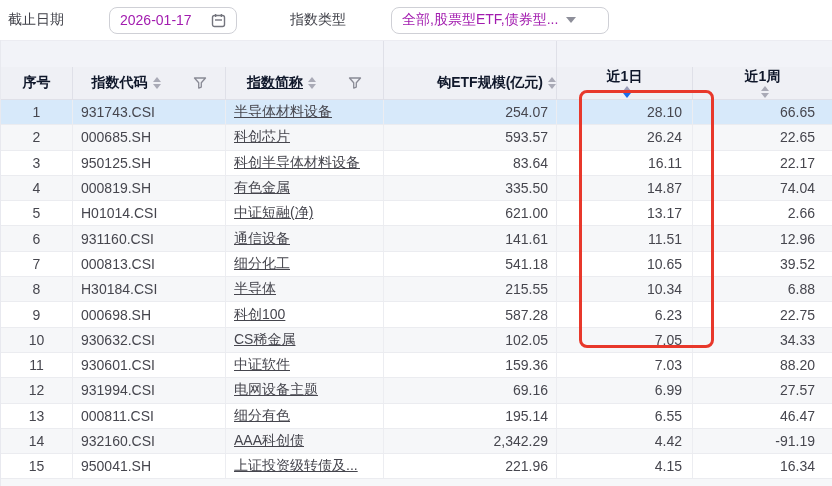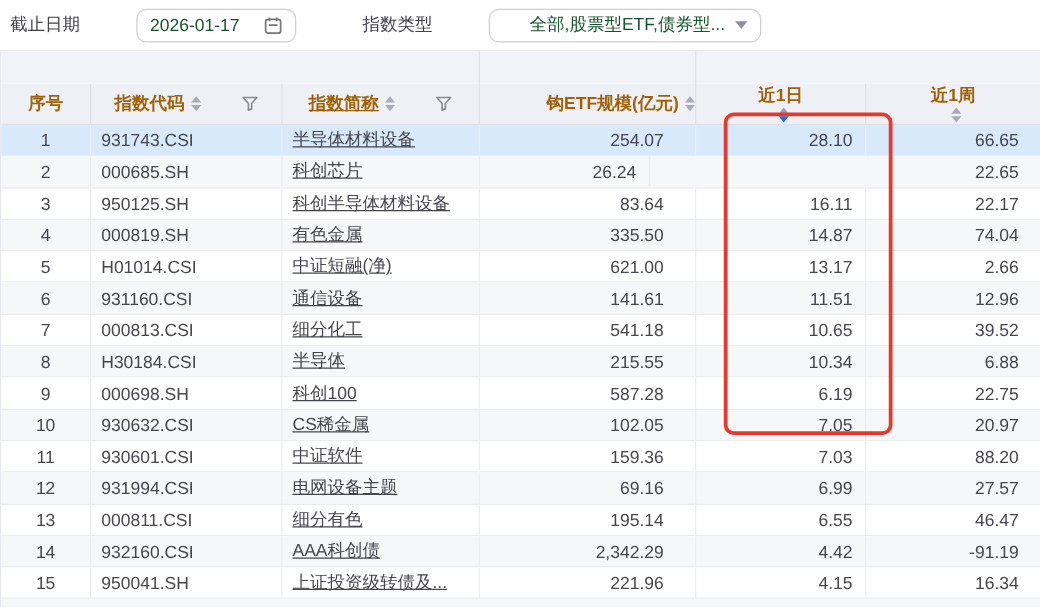--- a/index.html
+++ b/index.html
@@ -7,48 +7,48 @@
   body {
     font-family:"Liberation Sans","DejaVu Sans",sans-serif;
     font-size:14px; color:#46464e; background:#fff; position:relative;
   }
 
   
   .toolbar { height:40px; display:flex; align-items:center; padding-left:8px; background:#fff;gap:35px; }
   .tb-label { color:#41424a; margin-right:10px; white-space:nowrap; }
   .picker {
     height:27px; display:flex; align-items:center; border:1px solid #cfd0d6;
-    border-radius:8px; background:#fff; padding:0 10px; color:#14532d; cursor:pointer;
+    border-radius:8px; background:#fff; padding:0 10px; color:#a21caf; cursor:pointer;
   }
   .date-picker { width:128px; justify-content:space-between; margin-right:18px; }
-  .type-select { width:218px; justify-content:flex-end; }
+  .type-select { width:218px; justify-content:flex-start; }
   .dd-arrow { width:0; height:0; border-left:5px solid transparent; border-right:5px solid transparent; border-top:6px solid #8e8f9a; margin-left:8px; }
 
   
   .table-wrap { position:relative; border-left:1px solid #e8e9ef; }
   .group-strip { height:27px; background:#f2f3f8; border-top:1px solid #ececf2; position:relative; }
   .strip-line { position:absolute; top:0; bottom:0; width:1px; background:#dfe0e8; }
 
-  .thead { height:33px; display:flex; background:#eff0f5; border-bottom:1px solid #dfe0e8; font-weight:bold; color:#a16207; }
+  .thead { height:33px; display:flex; background:#eff0f5; border-bottom:1px solid #dfe0e8; font-weight:bold; color:#0f172a; }
   .th { display:flex; align-items:center; justify-content:center; border-right:1px solid #dfe0e8; height:100%; cursor:pointer; }
   .th:last-child { border-right:none; }
 
   .tbody { display:block; }
   .tr { display:flex; height:25.3px; border-bottom:1px solid #ebecf0; background:#fff; cursor:pointer; }
   .tr.even { background:#f6f7f9; }
   .tr.selected { background:#d7e9fa; }
   .td { display:flex; align-items:center; border-right:1px solid #ecedf1; height:100%; overflow:hidden; white-space:nowrap; }
   .td:last-child { border-right:none; }
   .tr-sliver { height:7px; background:#f6f7f9; }
 
   
   .c-seq   { width:72px;  justify-content:center; }
   .c-code  { width:153px; padding-left:8px; }
   .c-name  { width:158px; padding-left:8px;text-decoration:underline; }
-  .c-scale { width:173px; justify-content:flex-end; padding-right:25px; }
+  .c-scale { width:173px; justify-content:flex-end; padding-right:8px; }
   .c-d1    { width:136px; justify-content:flex-end; padding-right:10px; }
   .c-w1    { flex:1;      justify-content:flex-end; padding-right:17px; }
   .th.c-code, .th.c-name { padding-left:0; justify-content:center; }
   .th.c-scale { justify-content:flex-end; padding:0; }
   .th.c-d1, .th.c-w1 { justify-content:center; padding:0;flex-direction:column; }
 
   
   .caret { display:inline-flex; flex-direction:column; gap:2px; margin-left:5px; cursor:pointer; }
   .caret .up   { width:0; height:0; border-left:4px solid transparent; border-right:4px solid transparent; border-bottom:5px solid #a9aab6; }
   .caret .down { width:0; height:0; border-left:4px solid transparent; border-right:4px solid transparent; border-top:5px solid #a9aab6; }
@@ -150,20 +150,21 @@
     <div class="td c-code">931743.CSI</div>
     <div class="td c-name">半导体材料设备</div>
     <div class="td c-scale">254.07</div>
     <div class="td c-d1">28.10</div>
     <div class="td c-w1">66.65</div>
   </div>
       <div class="tr even">
     <div class="td c-seq">2</div>
     <div class="td c-code">000685.SH</div>
     <div class="td c-name">科创芯片</div>
+    <div class="td c-scale">593.57</div>
     <div class="td c-d1">26.24</div>
     <div class="td c-w1">22.65</div>
   </div>
       <div class="tr">
     <div class="td c-seq">3</div>
     <div class="td c-code">950125.SH</div>
     <div class="td c-name">科创半导体材料设备</div>
     <div class="td c-scale">83.64</div>
     <div class="td c-d1">16.11</div>
     <div class="td c-w1">22.17</div>
@@ -206,30 +207,30 @@
     <div class="td c-name">半导体</div>
     <div class="td c-scale">215.55</div>
     <div class="td c-d1">10.34</div>
     <div class="td c-w1">6.88</div>
   </div>
       <div class="tr">
     <div class="td c-seq">9</div>
     <div class="td c-code">000698.SH</div>
     <div class="td c-name">科创100</div>
     <div class="td c-scale">587.28</div>
-    <div class="td c-d1">6.19</div>
+    <div class="td c-d1">6.23</div>
     <div class="td c-w1">22.75</div>
   </div>
       <div class="tr even">
     <div class="td c-seq">10</div>
     <div class="td c-code">930632.CSI</div>
     <div class="td c-name">CS稀金属</div>
     <div class="td c-scale">102.05</div>
     <div class="td c-d1">7.05</div>
-    <div class="td c-w1">20.97</div>
+    <div class="td c-w1">34.33</div>
   </div>
       <div class="tr">
     <div class="td c-seq">11</div>
     <div class="td c-code">930601.CSI</div>
     <div class="td c-name">中证软件</div>
     <div class="td c-scale">159.36</div>
     <div class="td c-d1">7.03</div>
     <div class="td c-w1">88.20</div>
   </div>
       <div class="tr even">

